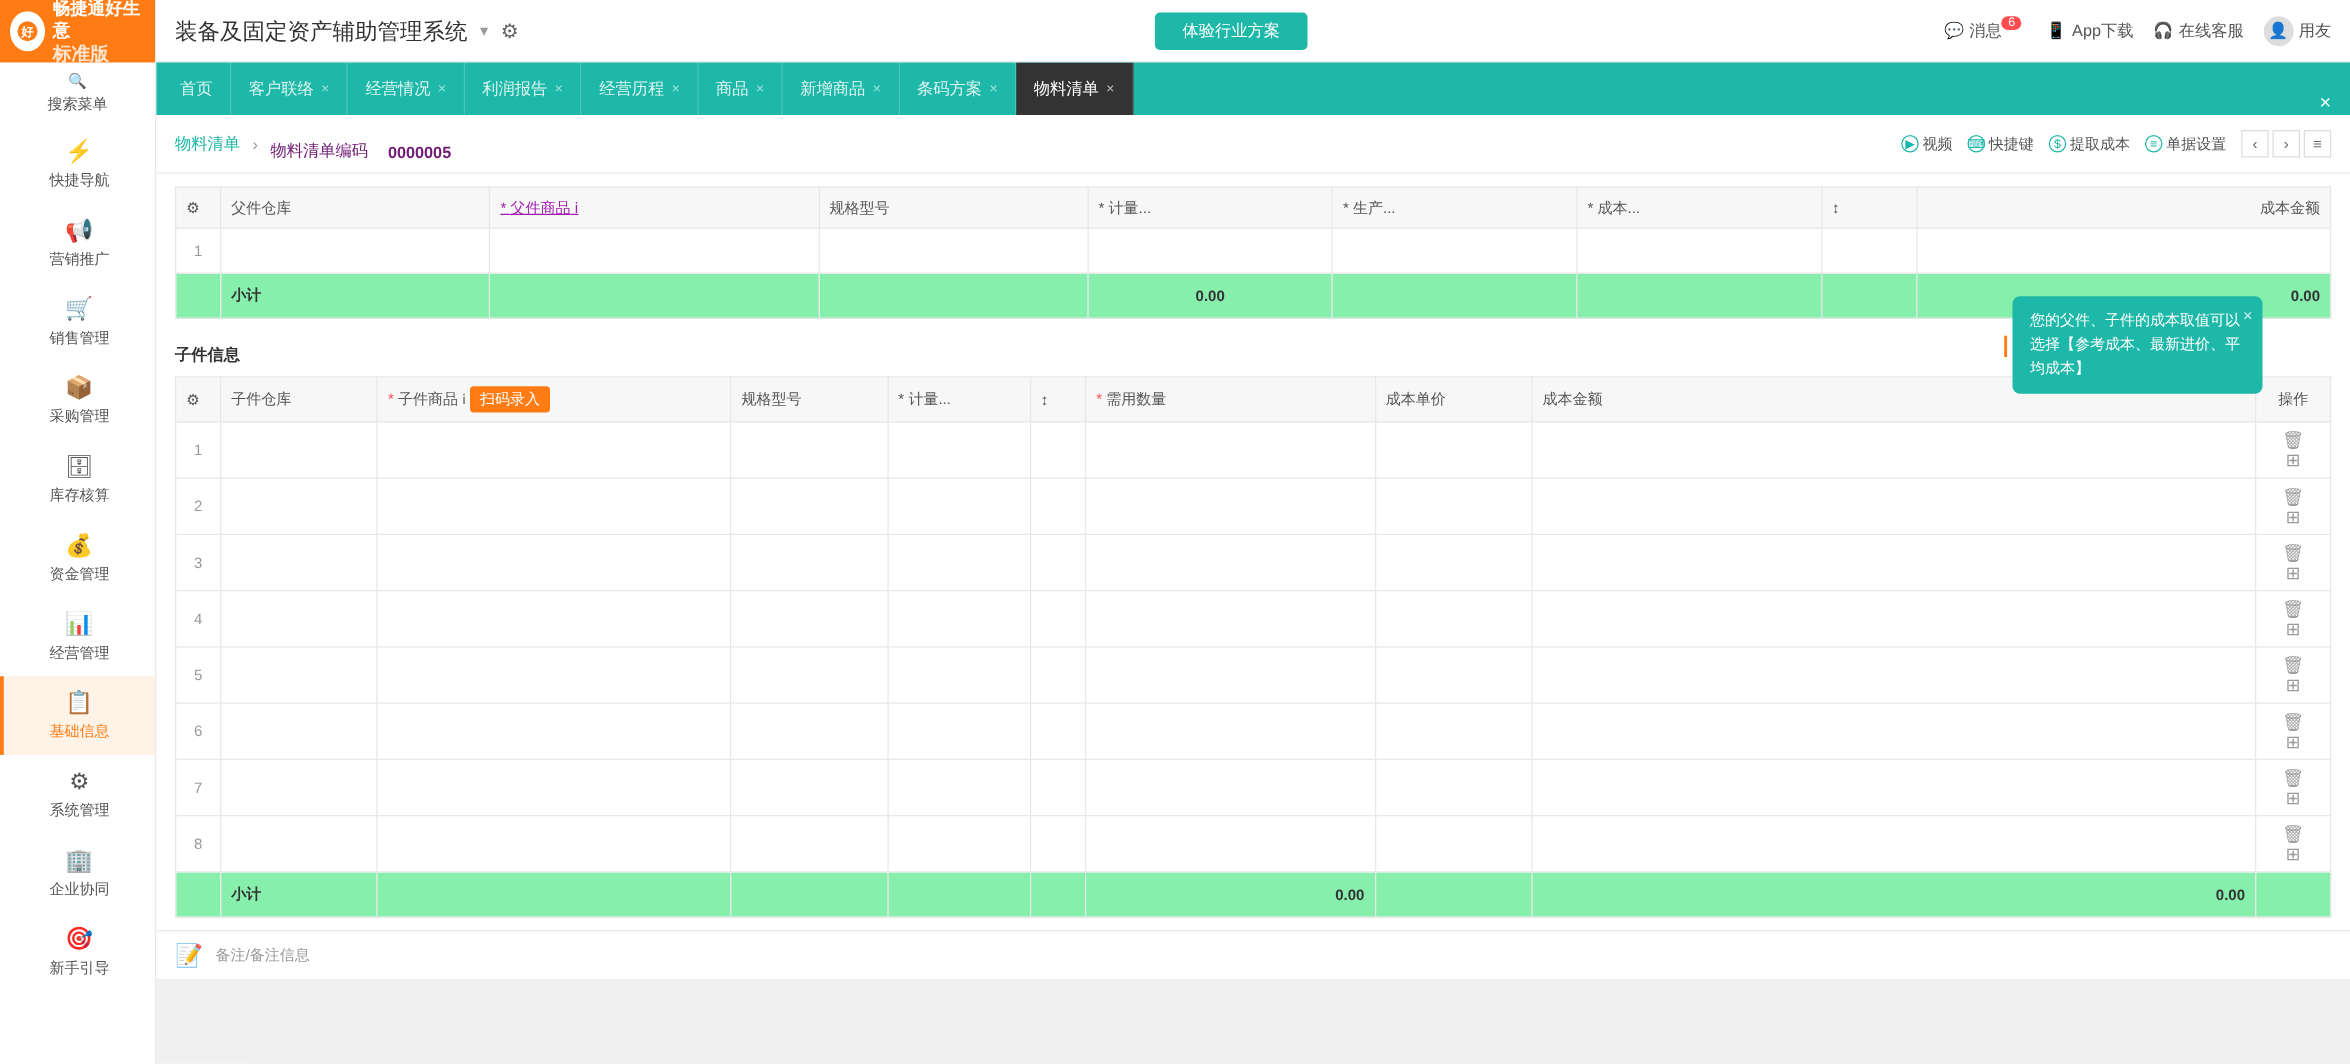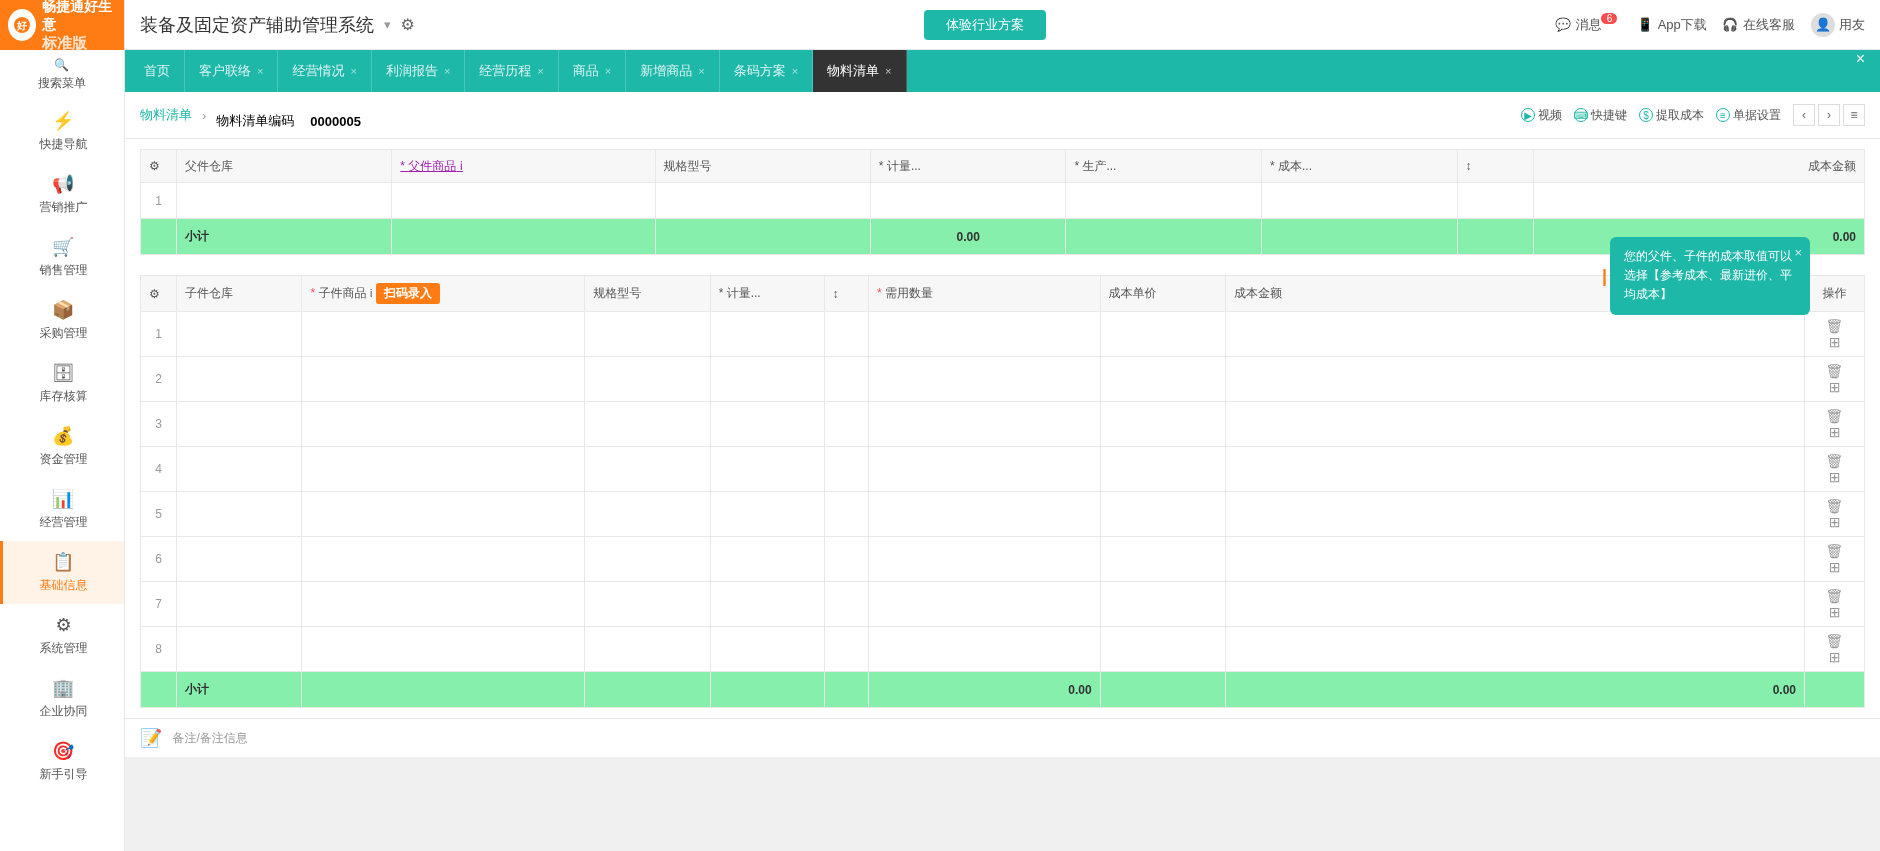--- a/index.html
+++ b/index.html
@@ -21,56 +21,56 @@
 
     
     .topbar { background: #fff; height: 50px; display: flex; align-items: center; padding: 0 15px; border-bottom: 1px solid #e8e8e8; justify-content: space-between; }
     .topbar-left { display: flex; align-items: center; gap: 10px; }
     .topbar-btn { background: #1eb8a8; color: #fff; border: none; padding: 6px 22px; border-radius: 4px; cursor: pointer; font-size: 13px; }
     .topbar-right { display: flex; align-items: center; gap: 16px; color: #555; font-size: 13px; }
     .topbar-right-item { display: flex; align-items: center; gap: 4px; cursor: pointer; }
     .badge { background: #ff4d4f; color: #fff; font-size: 10px; border-radius: 10px; padding: 0 4px; min-width: 16px; text-align: center; position: relative; top: -6px; left: -4px; }
 
     
-    .nav-tabs { background: #1eb8a8; display: flex; align-items: flex-start; height: 42px; padding: 0 5px; overflow-x: auto; }
+    .nav-tabs { background: #1eb8a8; display: flex; align-items: flex-end; height: 42px; padding: 0 5px; overflow-x: auto; }
     .nav-tab { padding: 0 14px; height: 42px; display: flex; align-items: center; color: rgba(255,255,255,0.85); font-size: 13px; cursor: pointer; white-space: nowrap; gap: 6px; border-right: 1px solid rgba(255,255,255,0.2); }
     .nav-tab.active { background: #333; color: #fff; }
     .nav-tab .close-x { font-size: 11px; opacity: 0.7; }
     .nav-close-all { margin-left: auto; color: #fff; padding: 0 10px; cursor: pointer; font-size: 16px; }
 
     
     .content { flex: 1; overflow-y: auto; background: #f0f0f0; }
     .content-inner { background: #fff; margin: 0; padding: 0; }
 
     
     .breadcrumb-bar { background: #fff; padding: 8px 15px; display: flex; align-items: center; gap: 10px; border-bottom: 1px solid #e8e8e8; }
     .breadcrumb-item { color: #1eb8a8; font-size: 13px; cursor: pointer; }
     .breadcrumb-sep { color: #999; }
-    .breadcrumb-code { color: #000000; font-size: 13px; margin-top: 12px; }
+    .breadcrumb-code { color: #701a75; font-size: 13px; margin-top: 12px; }
     .breadcrumb-actions { margin-left: auto; display: flex; align-items: center; gap: 12px; color: #555; font-size: 12px; }
     .breadcrumb-actions .action { display: flex; align-items: center; gap: 3px; cursor: pointer; color: #555; }
     .breadcrumb-actions .action .dot { width: 14px; height: 14px; border: 1px solid #1eb8a8; border-radius: 50%; display: inline-flex; align-items: center; justify-content: center; color: #1eb8a8; font-size: 10px; }
     .nav-arrows { display: flex; gap: 3px; }
     .nav-arrow-btn { width: 22px; height: 22px; border: 1px solid #ddd; background: #fff; cursor: pointer; display: flex; align-items: center; justify-content: center; font-size: 12px; color: #666; }
 
     
     .section { padding: 10px 15px; }
     .section-title { font-size: 13px; color: #333; font-weight: bold; margin-bottom: 8px; }
 
     
     .data-table { width: 100%; border-collapse: collapse; font-size: 12px; }
     .data-table th { background: #f7f7f7; border: 1px solid #e8e8e8; padding: 7px 8px; text-align: left; color: #555; font-weight: normal; white-space: nowrap; }
     .data-table td { border: 1px solid #e8e8e8; padding: 6px 8px; color: #333; height: 36px; }
     .data-table tr.subtotal td { background: #86efac; font-weight: bold; color: #333; }
     .data-table .row-num { color: #999; text-align: center; width: 30px; }
     .data-table .col-actions { width: 60px; text-align: center; }
     .action-icon { color: #999; cursor: pointer; font-size: 14px; margin: 0 3px; }
 
     
-    .scan-btn { background: #ff7c14; color: #fff; border: none; padding: 2px 8px; border-radius: 3px; font-size: 12px; cursor: pointer; white-space: nowrap; font-weight: bold; }
+    .scan-btn { background: #ff7c14; color: #fff; border: none; padding: 2px 8px; border-radius: 3px; font-size: 12px; cursor: pointer; white-space: nowrap; }
 
     
     .th-settings { width: 36px; text-align: center; }
 
     
     .tooltip-box { position: absolute; background: #1eb8a8; color: #fff; padding: 10px 14px; border-radius: 6px; font-size: 12px; width: 200px; line-height: 1.6; z-index: 100; right: 70px; top: 145px; }
     .tooltip-box::before { content: '|'; position: absolute; left: -8px; top: 50%; transform: translateY(-50%); color: #ff7c14; font-weight: bold; font-size: 18px; }
     .tooltip-close { position: absolute; top: 6px; right: 8px; cursor: pointer; font-size: 13px; opacity: 0.8; }
 
     
@@ -294,20 +294,21 @@
               <td></td>
               <td></td>
               <td></td>
               <td style="text-align:right; font-weight:bold;">0.00</td>
             </tr>
           </tbody>
         </table>
       </div>
 
       <div class="section">
+        <div class="section-title">子件信息</div>
         <table class="data-table">
           <thead>
             <tr>
               <th class="th-settings">⚙</th>
               <th>子件仓库</th>
               <th>
                 <span style="color:#ff4d4f;">* </span><span>子件商品</span> <span style="font-size:11px;">ℹ</span>
                 <button class="scan-btn">扫码录入</button>
               </th>
               <th>规格型号</th>

